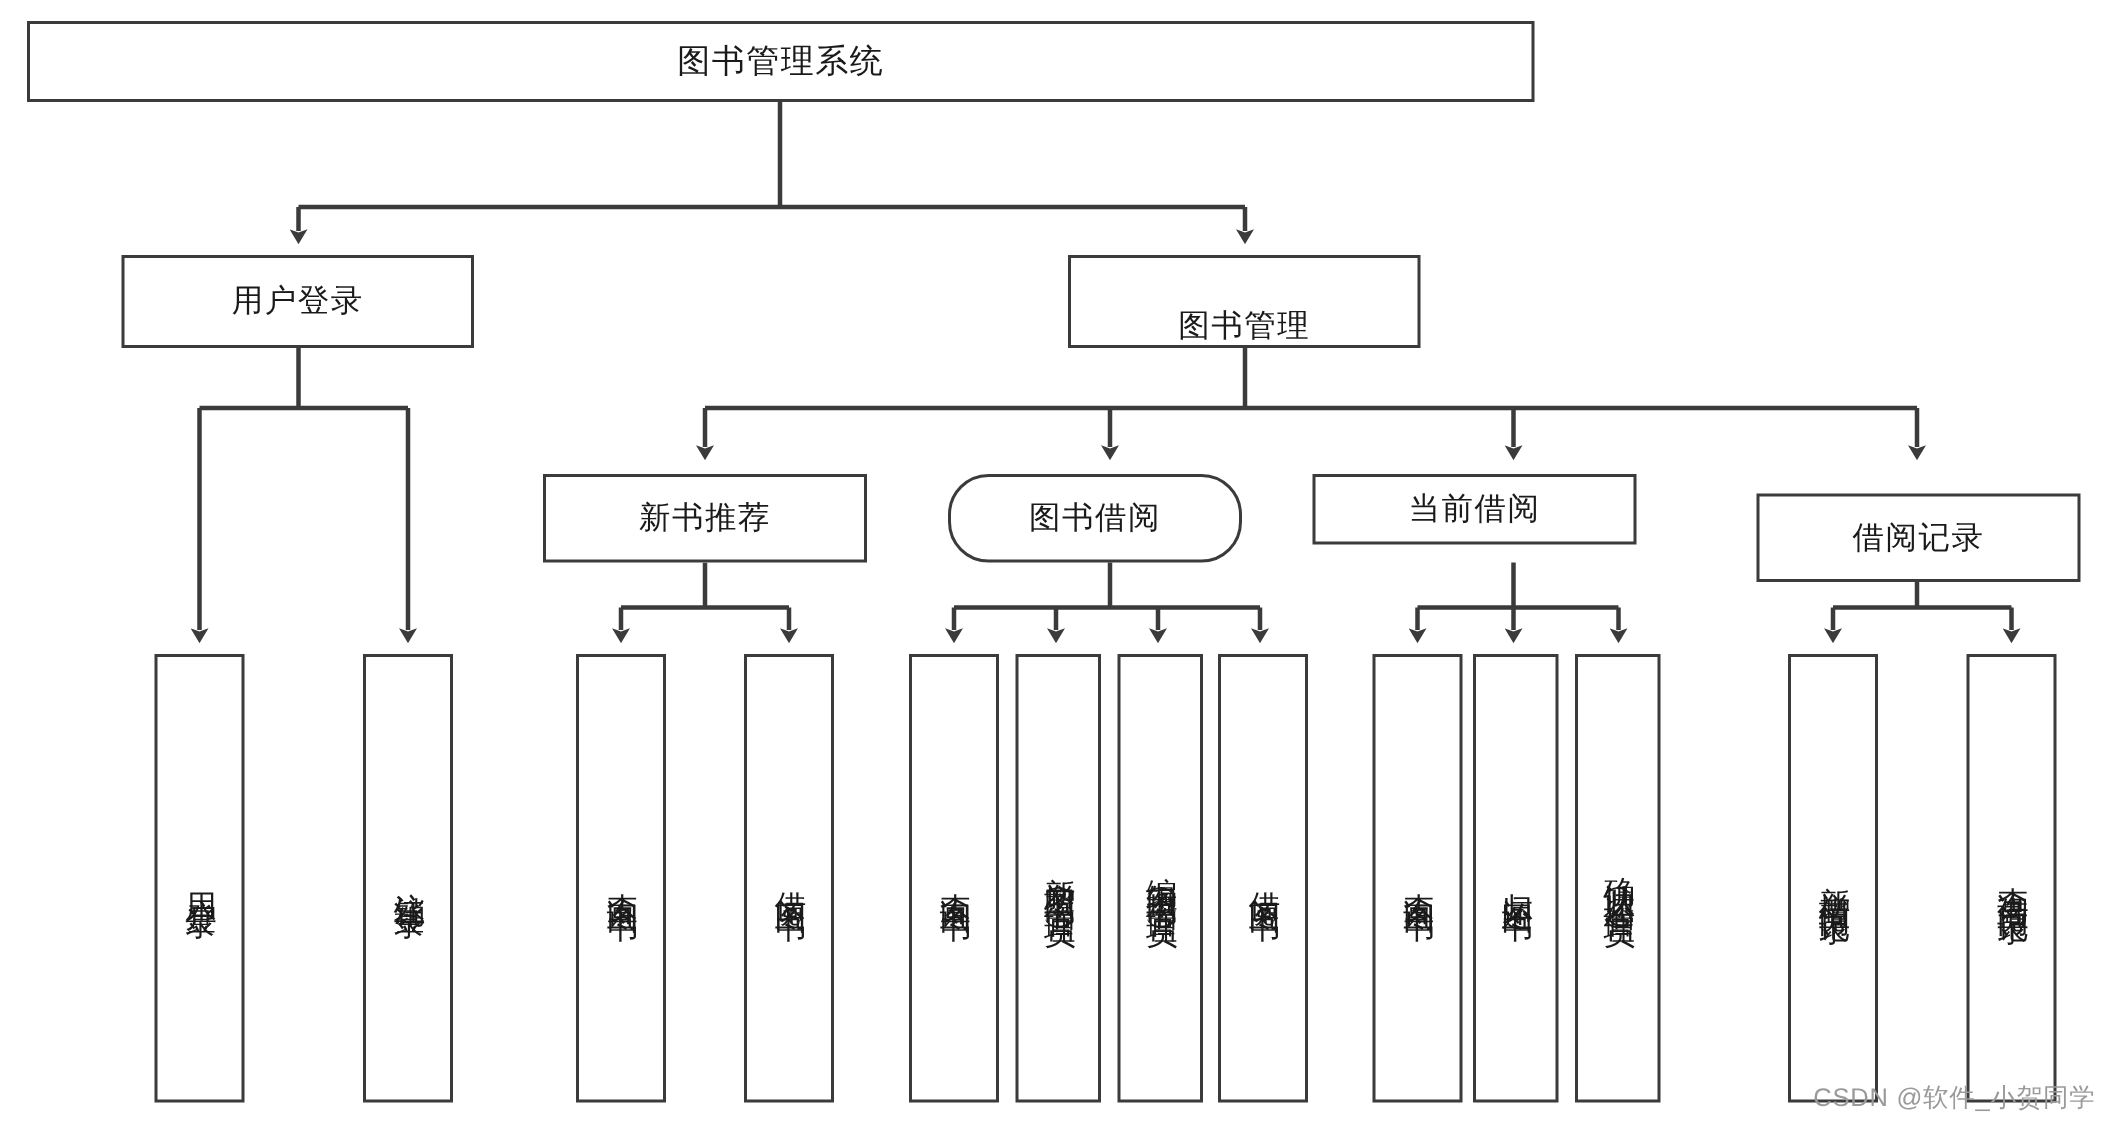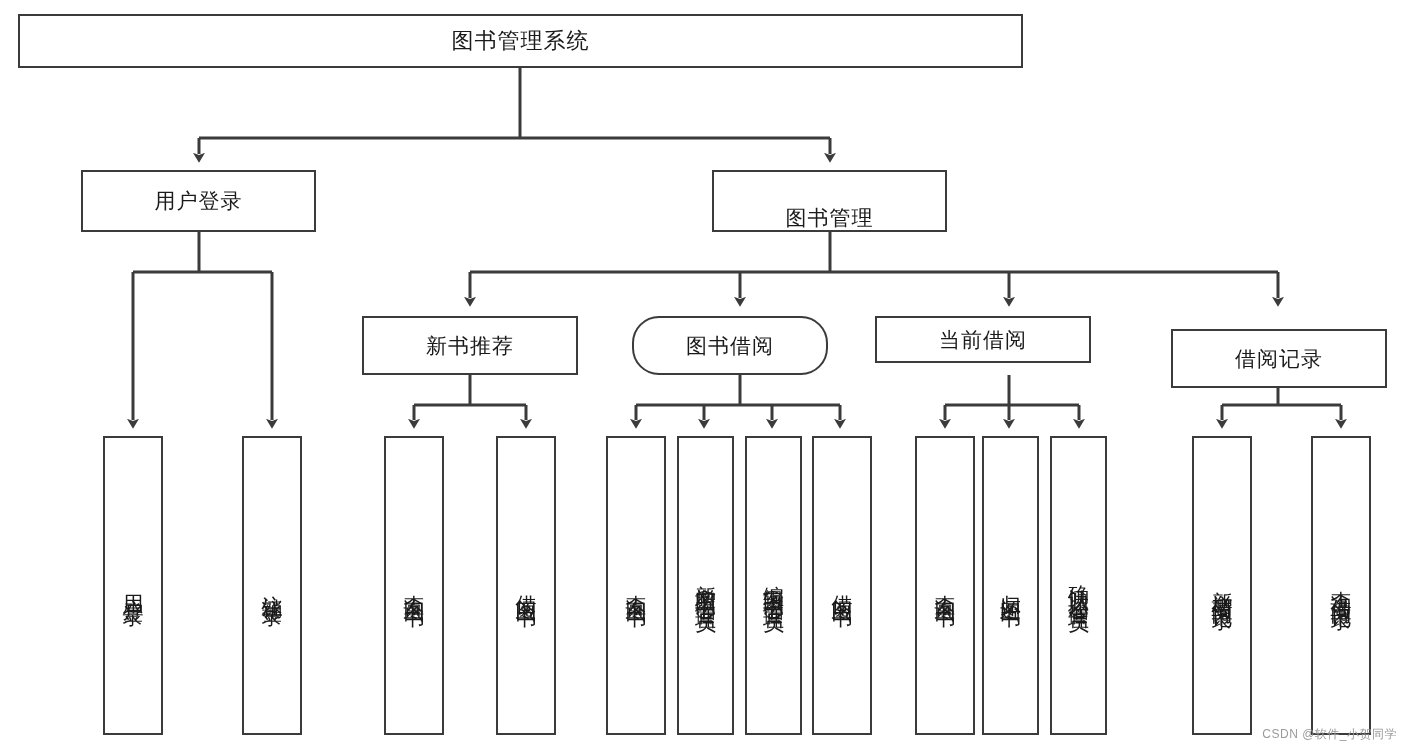--- a/index.html
+++ b/index.html
@@ -56,21 +56,21 @@
   }
   .node.vert .vlabel {
     writing-mode: vertical-rl;
     text-orientation: upright;
     white-space: nowrap;
   }
   .watermark {
     position: absolute;
     right: 8px;
     bottom: 4px;
-    font-size: 12px;
+    font-size: 17px;
     color: #9a9a9a;
     letter-spacing: 0.5px;
     white-space: nowrap;
     margin-top: 45px;
   }
 </style>
 </head>
 <body>
 
 <div id="canvas">

